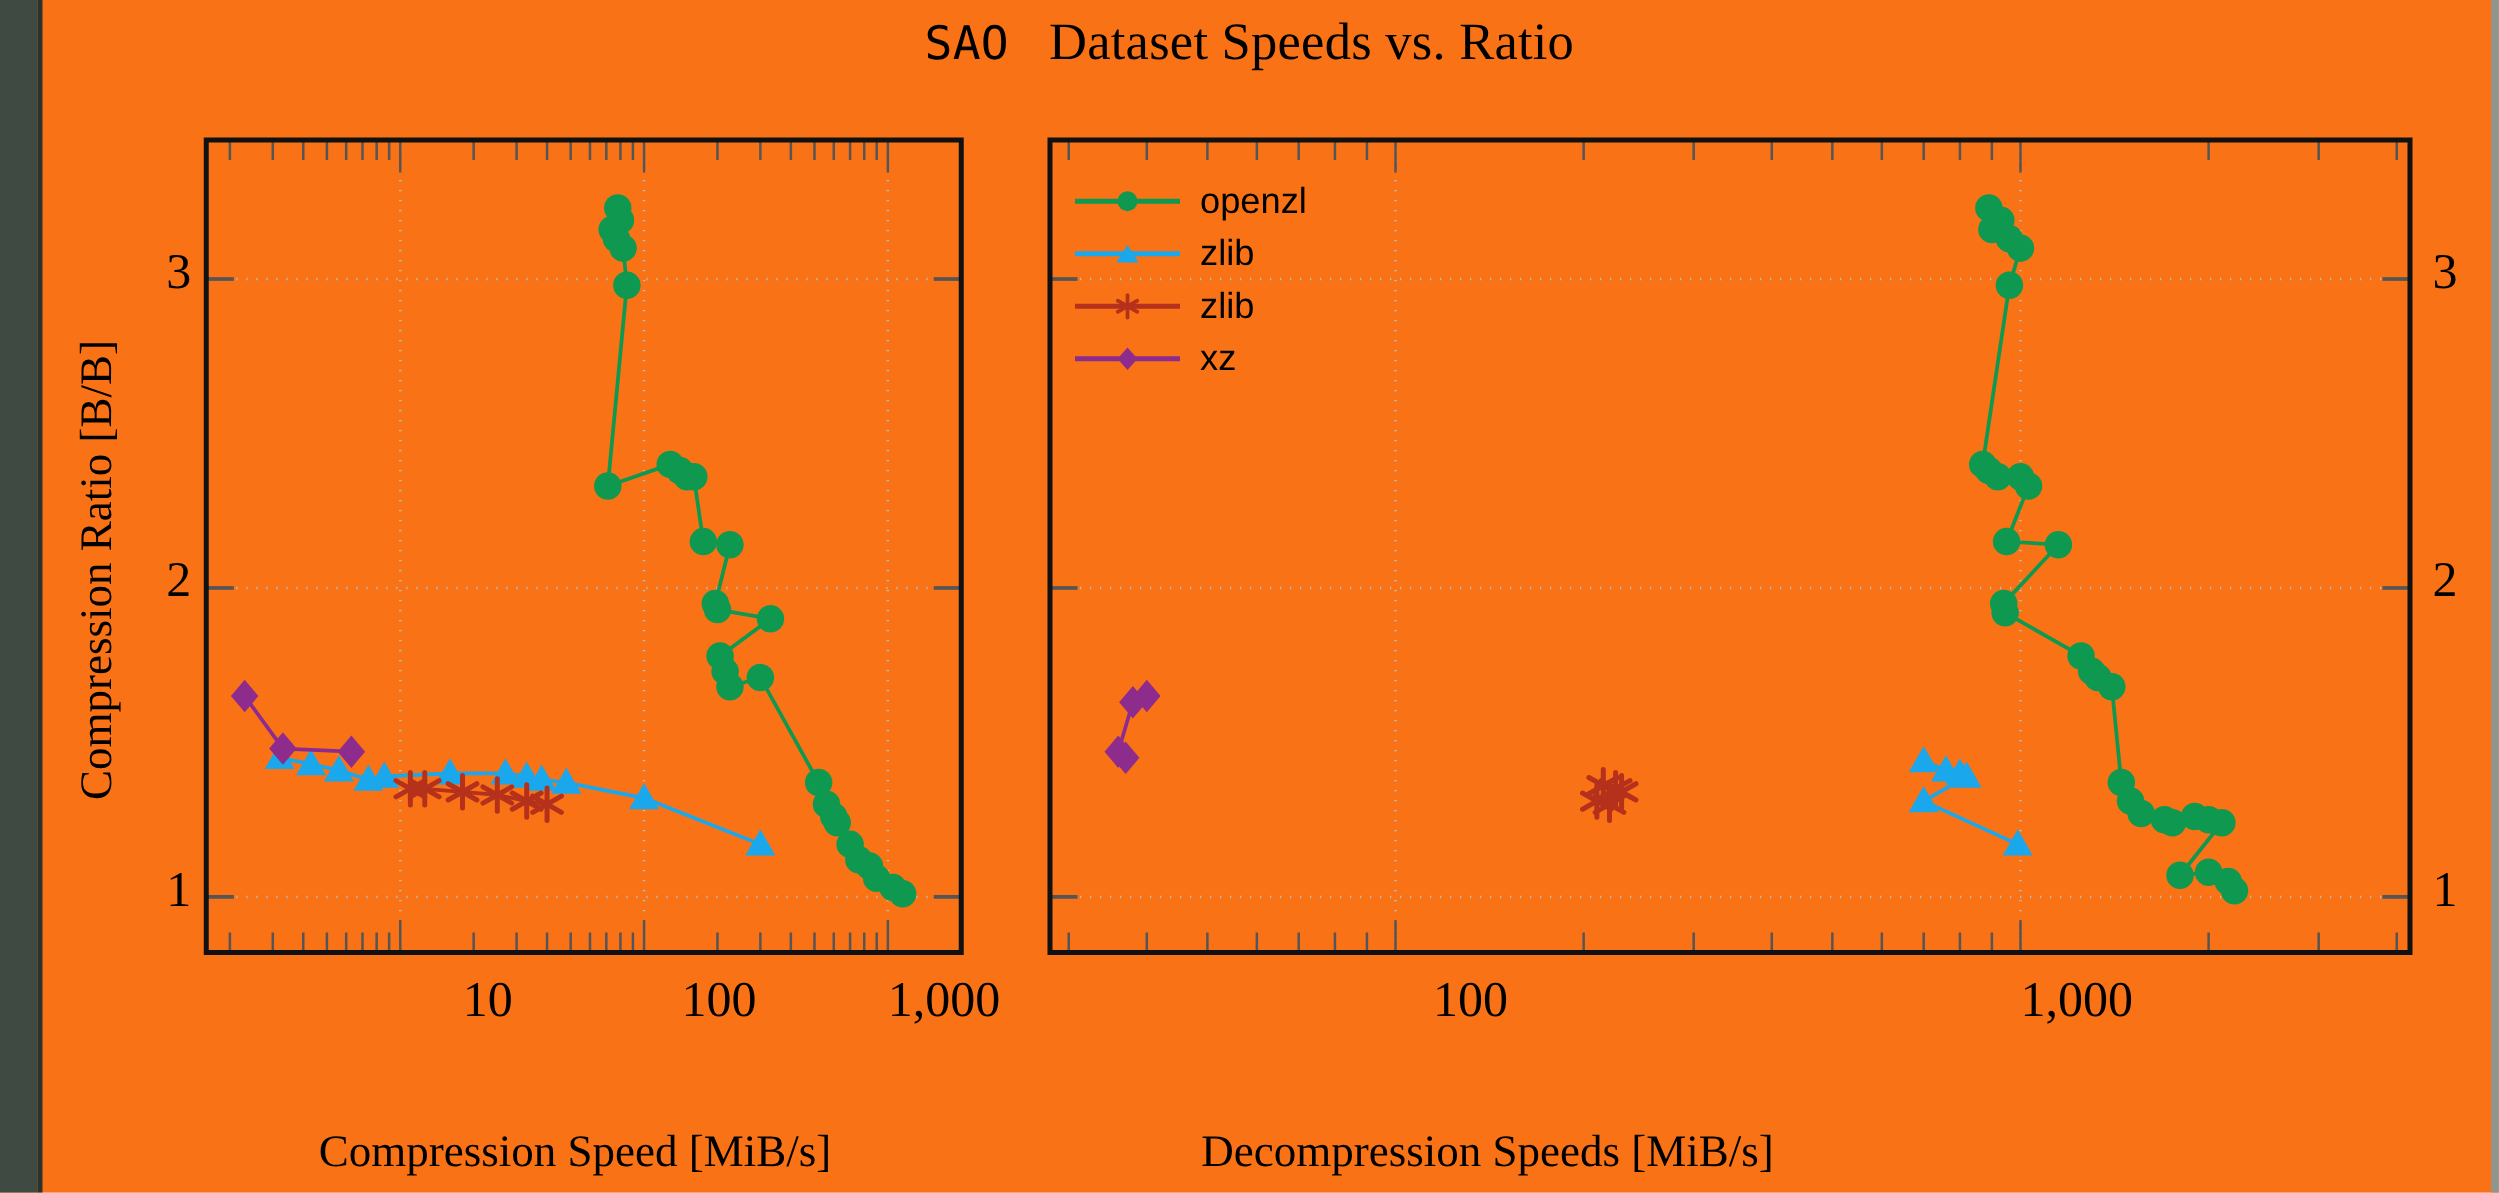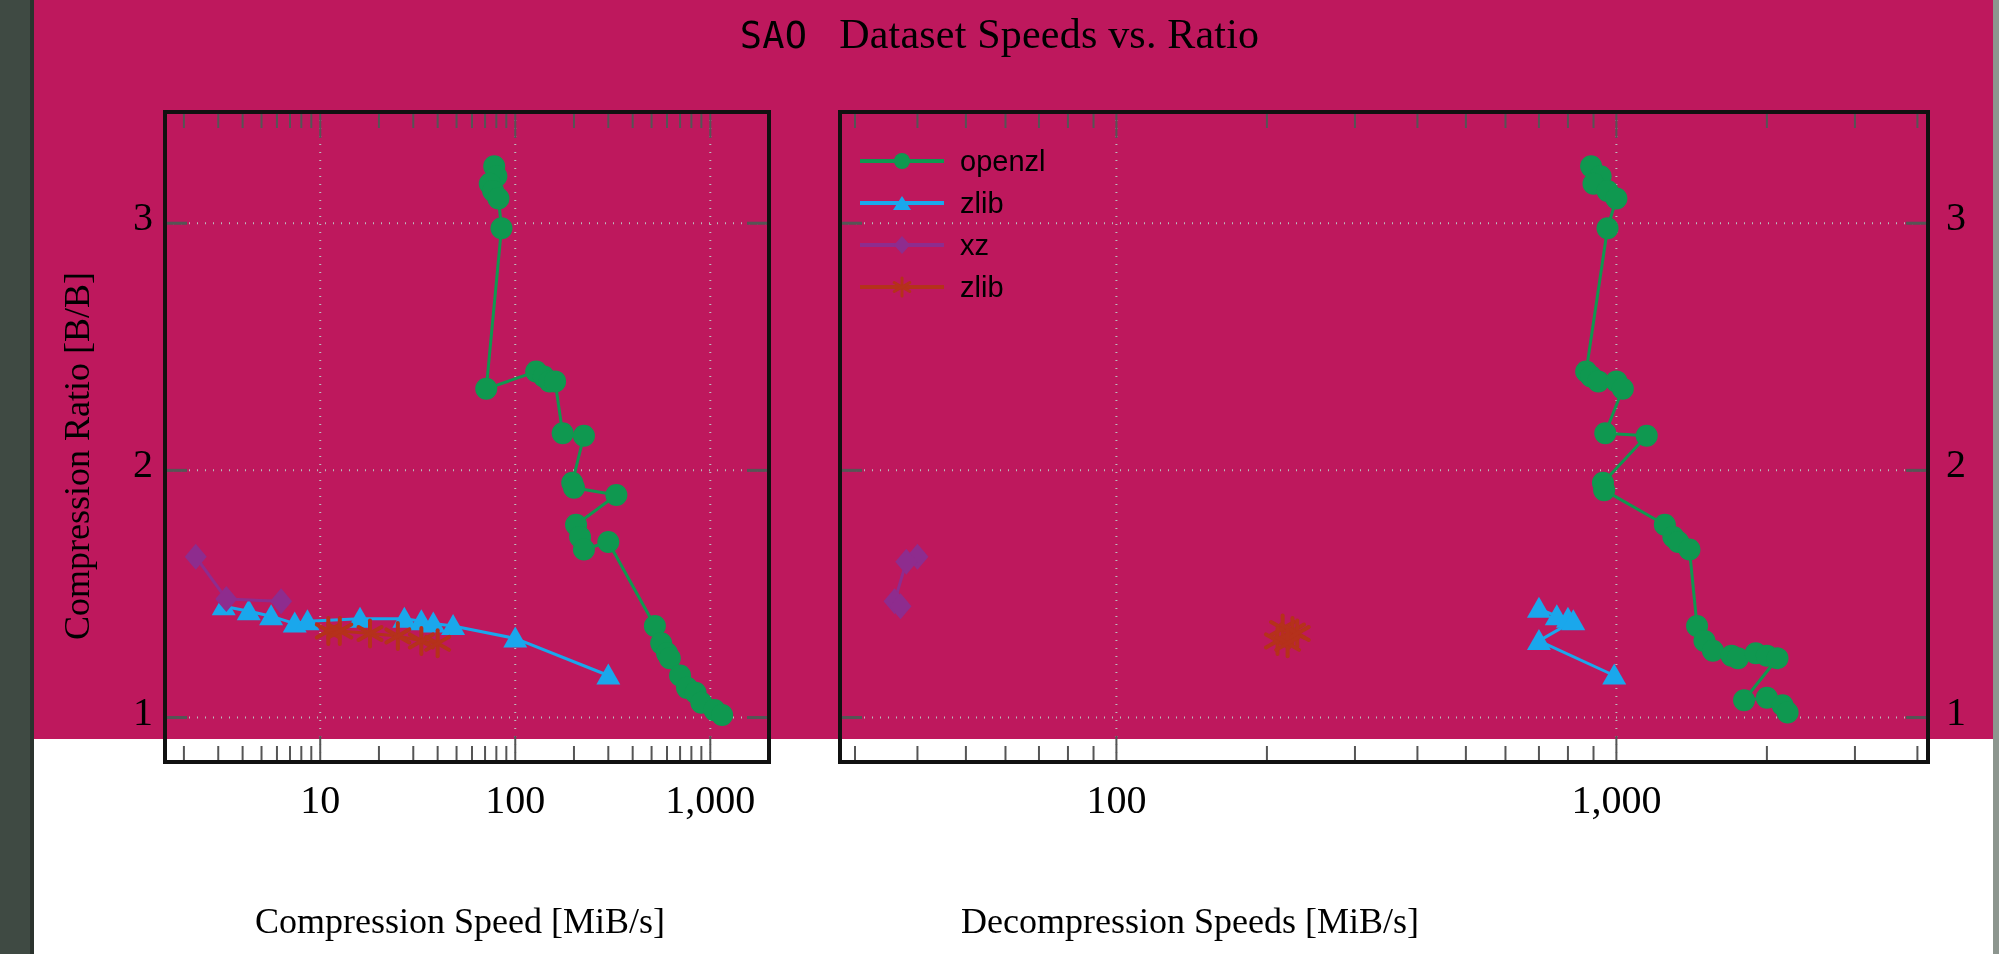--- a/index.html
+++ b/index.html
@@ -1,34 +1,34 @@
 <!DOCTYPE html>
 <html><head>
 <meta charset="utf-8">
 <style>
   html,body{margin:0;padding:0;background:#ffffff;}
   body{width:1999px;height:954px;font-family:"Liberation Serif",serif;color:#000;overflow:hidden;}
-  #root{position:relative;width:1999px;height:739px;background:#be185d;}
+  #root{position:relative;width:1999px;height:954px;background:#f97316;}
 
   
   .edge-strip{position:absolute;left:0;top:0;width:30px;height:954px;background:#3f4a43;}
   .edge-strip2{position:absolute;left:30px;top:0;width:4px;height:954px;background:#2b332e;}
   .edge-right{position:absolute;right:0;top:0;width:6px;height:954px;background:#8d968f;}
 
   .chart-title{position:absolute;left:0;right:0;top:10px;text-align:center;font-size:42px;
                font-family:"Liberation Serif",serif;letter-spacing:.2px;}
   .chart-title .mono{font-family:"DejaVu Sans Mono",monospace;font-size:37px;}
 
   .panel{position:absolute;}
 
   .ylabel{position:absolute;transform-origin:0 0;transform:rotate(-90deg);
           font-size:36px;white-space:nowrap;font-family:"Liberation Serif",serif;}
   .xlabel{position:absolute;text-align:center;font-size:36px;font-family:"Liberation Serif",serif;margin-top:40px;}
   .ytick{position:absolute;font-size:40px;font-family:"Liberation Serif",serif;}
-  .xtick{position:absolute;font-size:40px;font-family:"Liberation Serif",serif;text-align:center;}
+  .xtick{position:absolute;font-size:40px;font-family:"Liberation Serif",serif;text-align:right;}
 
   .legend{position:absolute;font-family:Liberation Sans, sans-serif;font-size:29px;}
   .legend-row{display:flex;align-items:center;height:42px;}
   .legend-line{position:relative;width:84px;height:4px;margin-right:16px;}
   .legend-line i{position:absolute;left:0;top:0;width:84px;height:4px;display:block;}
   .legend-mk{position:absolute;left:50%;top:50%;transform:translate(-50%,-50%);}
   svg{display:block;overflow:visible;}
   .legend-label{line-height:1;}
 </style>
 </head>
@@ -362,40 +362,40 @@
         <span class="legend-line">
           <i style="background:#1aa7ec"></i>
           <svg class="legend-mk" width="24" height="22" viewBox="0 0 24 22">
             <polygon points="12,4 21,18 3,18" fill="#1aa7ec"></polygon>
           </svg>
         </span>
         <span class="legend-label">zlib</span>
       </div>
       <div class="legend-row">
         <span class="legend-line">
-          <i style="background:#8e2c8e"></i>
-          <svg class="legend-mk" width="22" height="24" viewBox="0 0 22 24">
-            <polygon points="11,3 19,12 11,21 3,12" fill="#8e2c8e"></polygon>
-          </svg>
-        </span>
-        <span class="legend-label">xz</span>
-      </div>
-      <div class="legend-row">
-        <span class="legend-line">
           <i style="background:#b5311b"></i>
           <svg class="legend-mk" width="24" height="24" viewBox="0 0 24 24">
             <g stroke="#b5311b" stroke-width="3" stroke-linecap="round">
               <line x1="12" y1="3" x2="12" y2="21"></line>
               <line x1="4.2" y1="7.5" x2="19.8" y2="16.5"></line>
               <line x1="4.2" y1="16.5" x2="19.8" y2="7.5"></line>
             </g>
           </svg>
         </span>
         <span class="legend-label">zlib</span>
       </div>
+      <div class="legend-row">
+        <span class="legend-line">
+          <i style="background:#8e2c8e"></i>
+          <svg class="legend-mk" width="22" height="24" viewBox="0 0 22 24">
+            <polygon points="11,3 19,12 11,21 3,12" fill="#8e2c8e"></polygon>
+          </svg>
+        </span>
+        <span class="legend-label">xz</span>
+      </div>
     </div>
   <div class="xtick" style="left: 206.409px; top: 776px; width: 180px;">100</div>
       <div class="xtick" style="left: 706.388px; top: 776px; width: 180px;">1,000</div>
       <div class="ytick" style="top: 687.513px; left: 1126px; text-align: left; width: 40px;">1</div>
       <div class="ytick" style="top: 440.365px; left: 1126px; text-align: left; width: 40px;">2</div>
       <div class="ytick" style="top: 193.217px; left: 1126px; text-align: left; width: 40px;">3</div>
     </div>
 
 </div>
 

